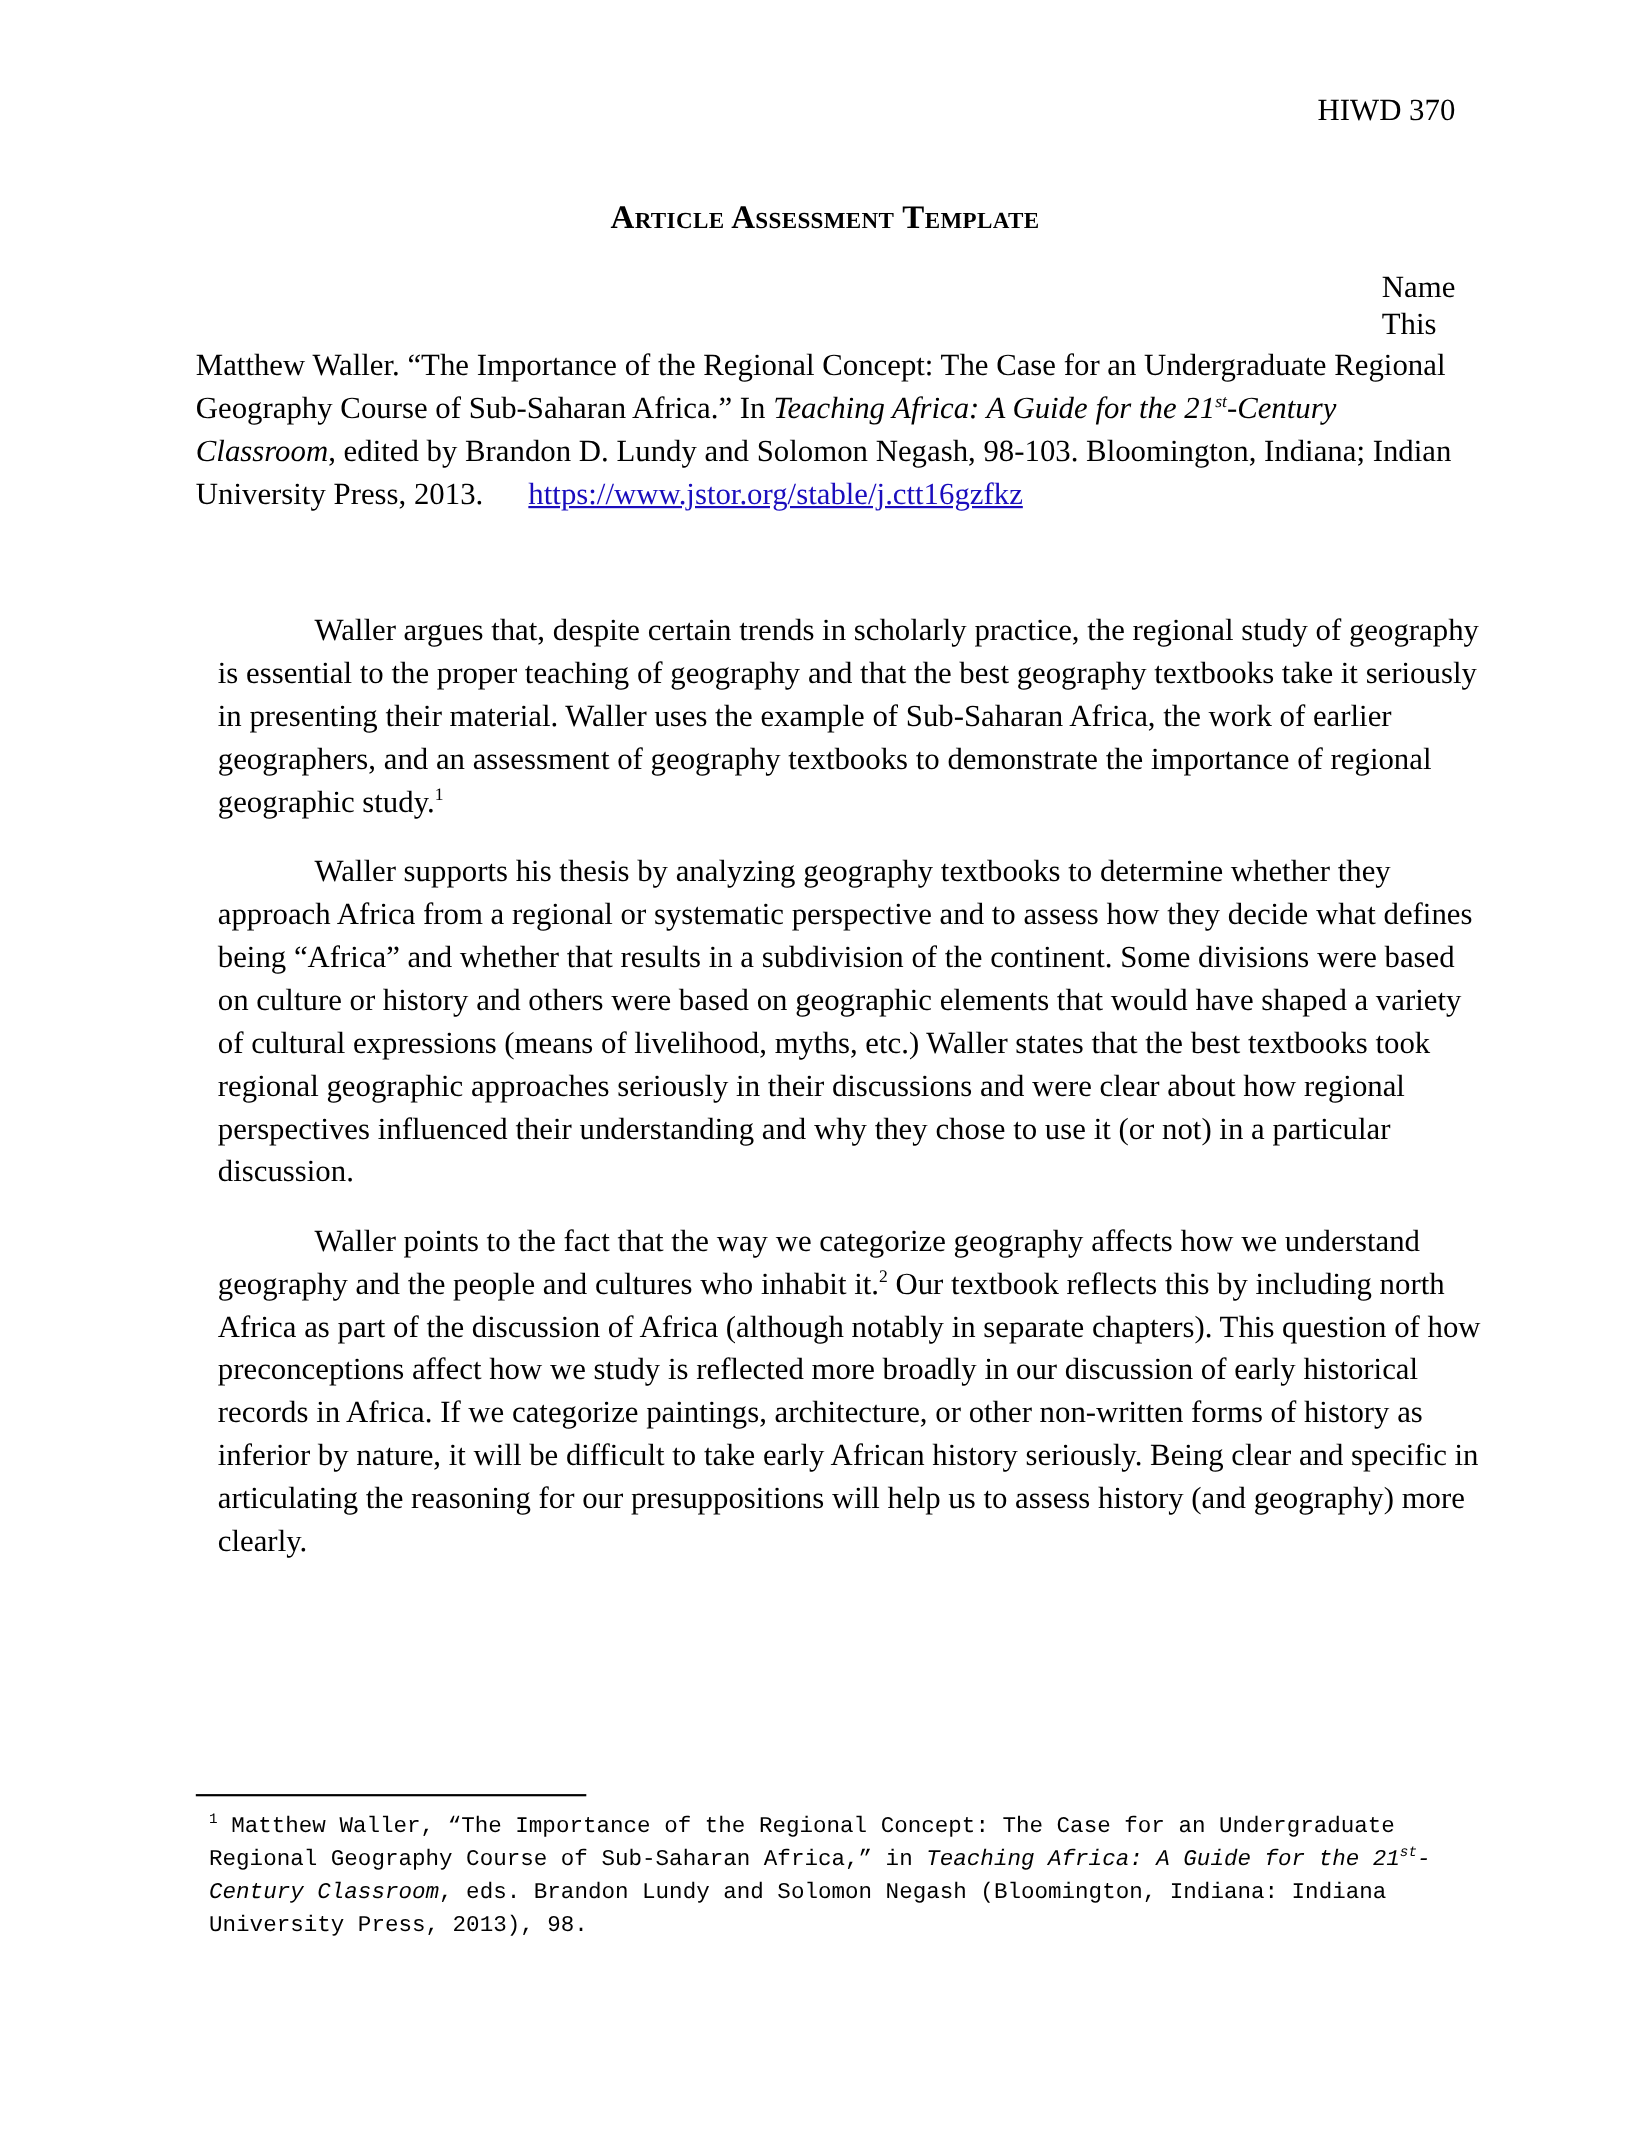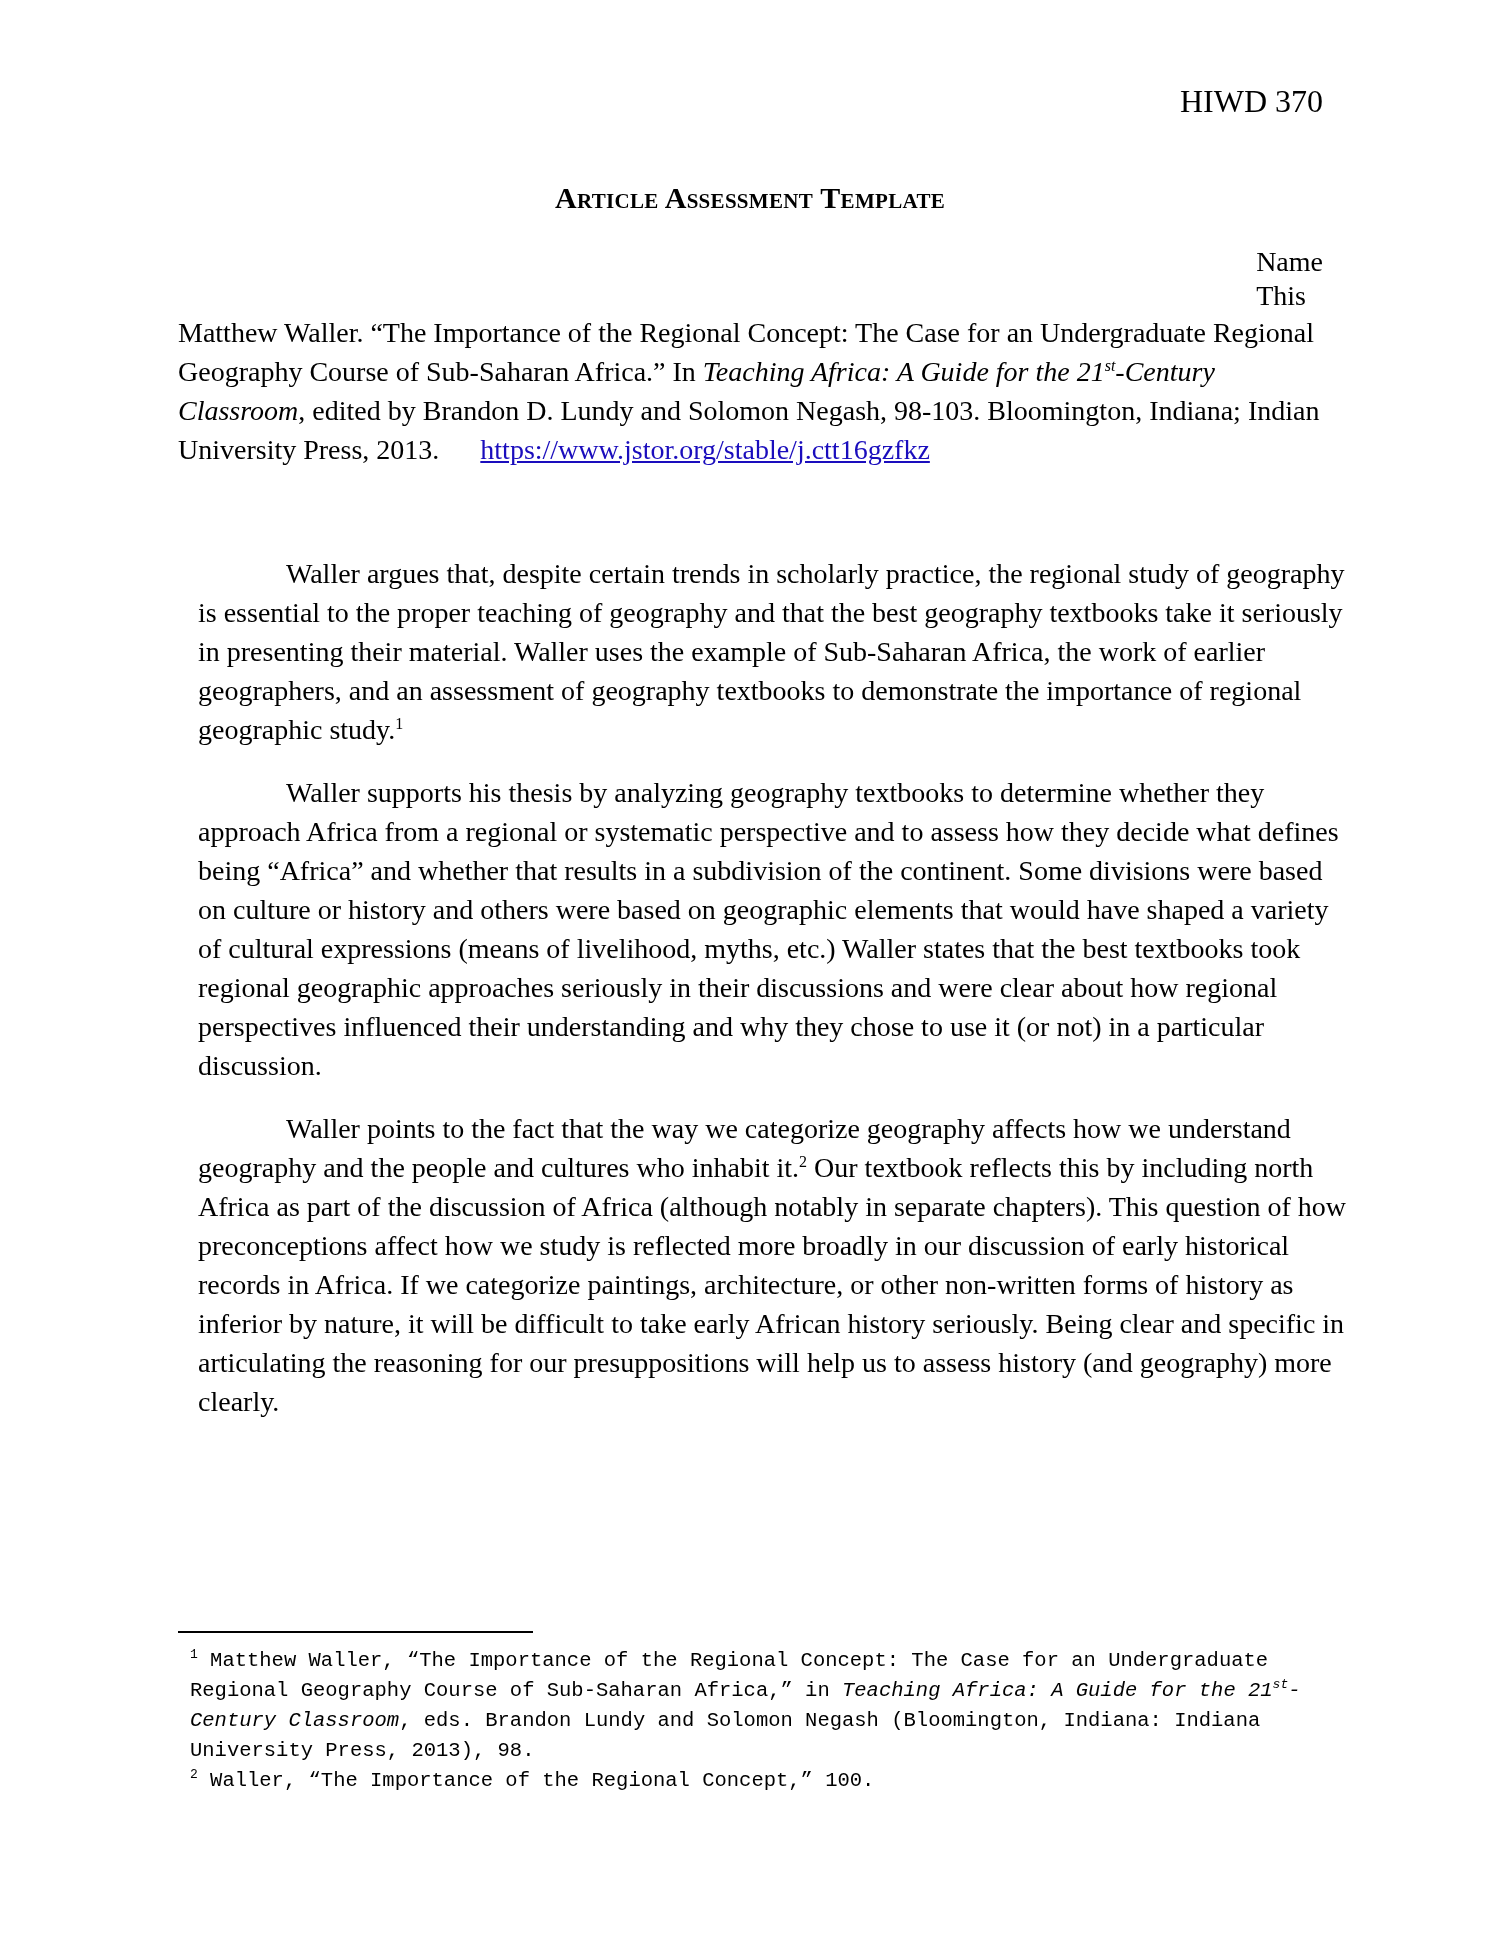--- a/index.html
+++ b/index.html
@@ -1,21 +1,21 @@
 <!DOCTYPE html>
 <html><head>
 <meta charset="utf-8">
 <style>
   html, body { margin: 0; padding: 0; background: #ffffff; }
   body { width: 1500px; height: 1942px; position: relative; overflow: hidden; color: #000; }
   .page { position: absolute; left: 0; top: 0; width: 1500px; height: 1942px; background: #fff; }
   .serif { font-family: "Liberation Serif", "DejaVu Serif", serif; }
   .sans { font-family: "Liberation Sans", "DejaVu Sans", sans-serif; }
 
-  .header-code { position: absolute; top: 86px; right: 177px; font-size: 32px; line-height: 30px; }
+  .header-code { position: absolute; top: 86px; right: 177px; font-size: 28px; line-height: 30px; }
   .title { position: absolute; top: 180px; left: 0; width: 1500px; text-align: center;
            font-weight: bold; font-size: 30px; line-height: 36px; font-variant: small-caps; letter-spacing: 0.3px; }
   .name-date { position: absolute; top: 245px; right: 177px; font-size: 28px; line-height: 34px; }
 
   .citation { position: absolute; top: 313px; left: 178px; width: 1150px; font-size: 28px; line-height: 39px; margin: 0; }
   .citation a { color: #1a0dbd; text-decoration: underline; margin-left: 34px; }
   .citation sup, .para sup { font-size: 16px; line-height: 0; vertical-align: super; }
 
   .body { position: absolute; top: 554px; left: 178px; width: 1148px; margin-left: 20px; }
   .para { font-size: 28px; line-height: 39px; margin: 0 0 24px 0; text-indent: 88px; }
@@ -44,16 +44,15 @@
   <div class="body serif">
     <p class="para"><span>Waller argues that, despite certain trends in scholarly practice, the regional study of geography is essential to the proper teaching of geography and that the best geography textbooks take it seriously in presenting their material.  Waller uses the example of Sub-Saharan Africa, the work of earlier geographers, and an assessment of geography textbooks to demonstrate the importance of regional geographic study.</span><sup>1</sup></p>
     <p class="para"><span>Waller supports his thesis by analyzing geography textbooks to determine whether they approach Africa from a regional or systematic perspective and to assess how they decide what defines being “Africa” and whether that results in a subdivision of the continent.  Some divisions were based on culture or history and others were based on geographic elements that would have shaped a variety of cultural expressions (means of livelihood, myths, etc.)  Waller states that the best textbooks took regional geographic approaches seriously in their discussions and were clear about how regional perspectives influenced their understanding and why they chose to use it (or not) in a particular discussion.</span></p>
     <p class="para"><span>Waller points to the fact that the way we categorize geography affects how we understand geography and the people and cultures who inhabit it.</span><sup>2</sup><span>  Our textbook reflects this by including north Africa as part of the discussion of Africa (although notably in separate chapters).  This question of how preconceptions affect how we study is reflected more broadly in our discussion of early historical records in Africa.  If we categorize paintings, architecture, or other non-written forms of history as inferior by nature, it will be difficult to take early African history seriously.  Being clear and specific in articulating the reasoning for our presuppositions will help us to assess history (and geography) more clearly.</span></p>
   </div>
 
   <div class="fn-rule"></div>
 
   <div class="footnotes sans">
     <p class="footnote"><sup>1</sup><span> Matthew Waller, “The Importance of the Regional Concept: The Case for an Undergraduate Regional Geography Course of Sub-Saharan Africa,” in </span><i><span>Teaching Africa: A Guide for the 21</span><sup>st</sup><span>-Century Classroom</span></i><span>, eds. Brandon Lundy and Solomon Negash (Bloomington, Indiana: Indiana University Press, 2013), 98.</span></p>
-    <p class="footnote"><sup>2</sup><span> Waller, “The Importance of the Regional Concept,” 100.</span></p>
   </div>
 
 </div>
 
 </body></html>

